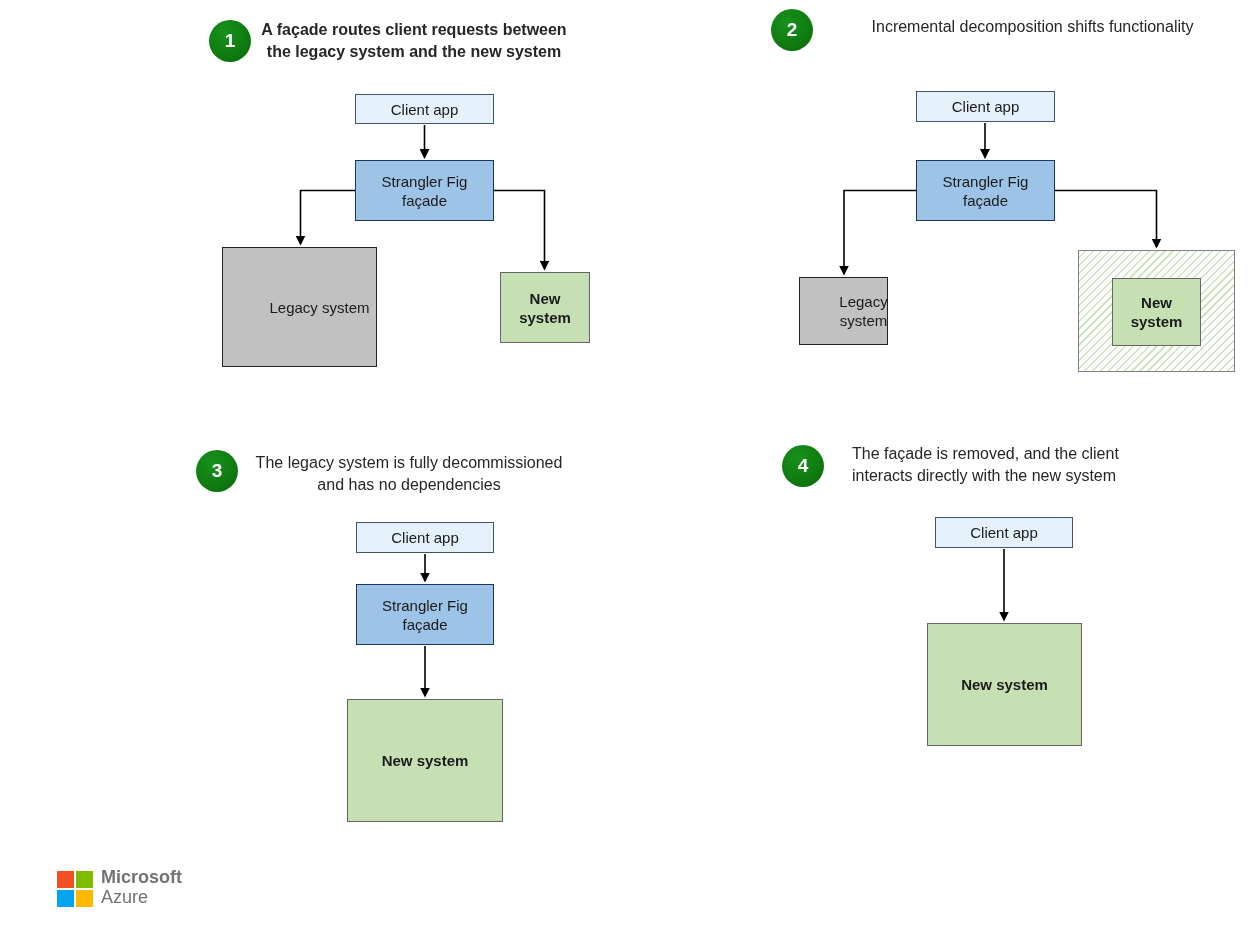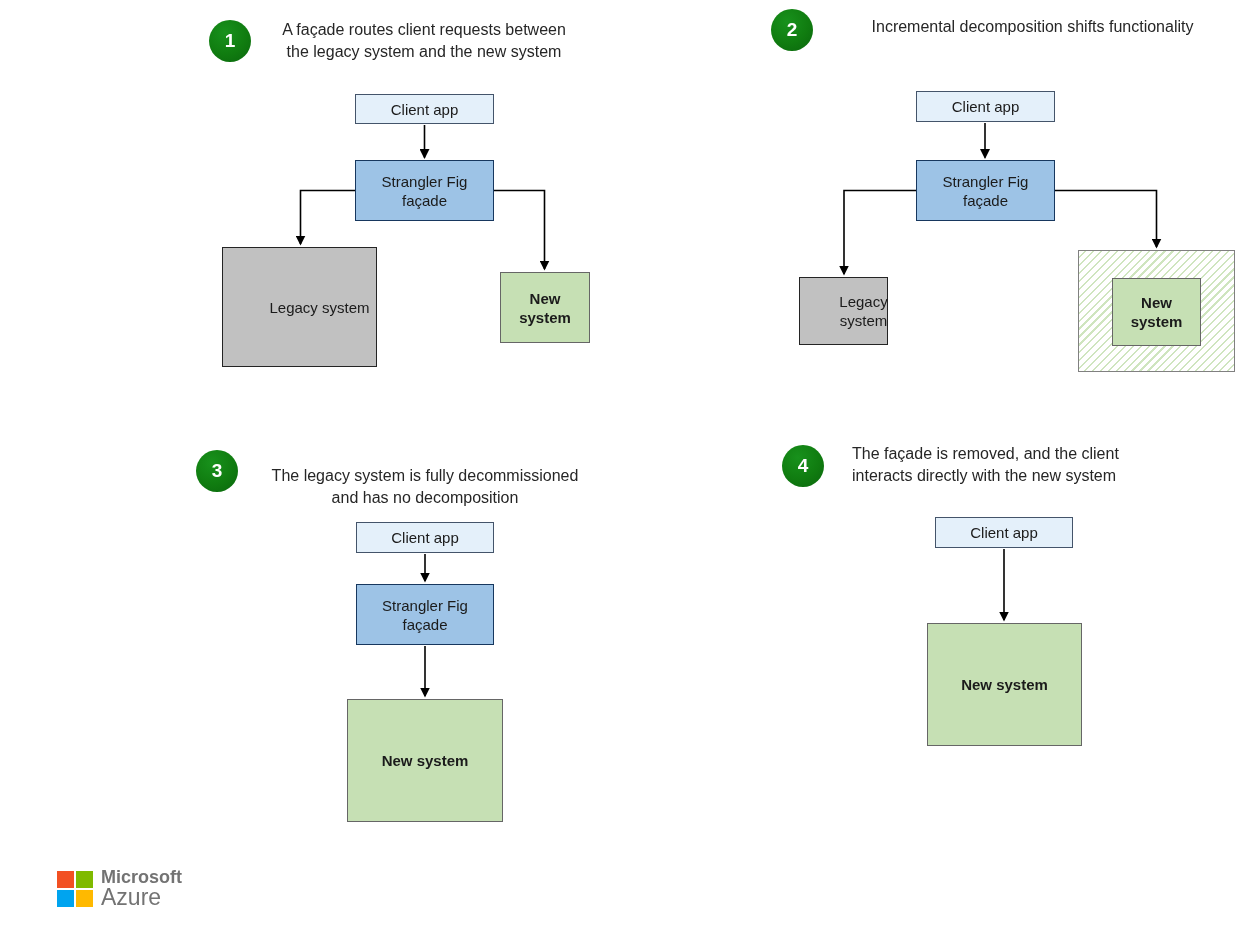--- a/index.html
+++ b/index.html
@@ -38,21 +38,21 @@
     position:absolute; left:57px; top:871px;
     display:grid; grid-template-columns:17px 17px; grid-template-rows:17px 17px; gap:2px;
   }
   .sq { width:17px; height:17px; }
   .sq-red    { background:var(--ms-red); }
   .sq-green  { background:var(--ms-green); }
   .sq-blue   { background:var(--ms-blue); }
   .sq-yellow { background:var(--ms-yellow); }
   .brand { position:absolute; left:101px; top:867px; color:var(--brand-text); }
   .brand .line1 { font-size:18px; line-height:20px; font-weight:600; }
-  .brand .line2 { font-size:23px; line-height:20px; font-weight:400; }
+  .brand .line2 { font-size:18px; line-height:20px; font-weight:400; }
 </style>
 </head>
 <body>
 
 <div class="canvas">
 
   <svg class="arrows" width="1255" height="942" viewBox="0 0 1255 942">
     <defs>
       <marker id="ah" markerWidth="10" markerHeight="10" refX="8.5" refY="5" orient="auto" markerUnits="userSpaceOnUse">
         <path d="M0,0 L10,5 L0,10 Z" fill="#000000"></path>
@@ -70,21 +70,21 @@
     <polyline points="425,554 425,581" fill="none" stroke="#000" stroke-width="1.6" marker-end="url(#ah)"></polyline>
     <polyline points="425,646 425,696" fill="none" stroke="#000" stroke-width="1.6" marker-end="url(#ah)"></polyline>
 
     <polyline points="1004,549 1004,620" fill="none" stroke="#000" stroke-width="1.6" marker-end="url(#ah)"></polyline>
   </svg>
 
   <div>
     <div class="badge" style="left:209px; top:20px;">
       <span>1</span>
     </div>
-    <div class="caption centered" style="left:248px; top:19px; width:352px;">
+    <div class="caption centered" style="left:238px; top:19px; width:352px;font-weight:bold;">
       <span>A façade routes client requests between</span>
       <span>the legacy system and the new system</span>
     </div>
     <div class="node client" style="left:355px; top:94px; width:139px; height:30px;">
       <span>Client app</span>
     </div>
     <div class="node facade" style="left:355px; top:160px; width:139px; height:61px;">
       <span>Strangler Fig</span>
       <span>façade</span>
     </div>
@@ -117,23 +117,23 @@
       <div class="node newsys" style="left:33px; top:27px; width:89px; height:68px;">
         <span class="narrow-label">New system</span>
       </div>
     </div>
   </div>
 
   <div>
     <div class="badge" style="left:196px; top:450px;">
       <span>3</span>
     </div>
-    <div class="caption centered" style="left:240px; top:452px; width:370px;margin-top:13px;">
+    <div class="caption centered" style="left:224px; top:452px; width:370px;">
       <span>The legacy system is fully decommissioned</span>
-      <span>and has no decomposition</span>
+      <span>and has no dependencies</span>
     </div>
     <div class="node client" style="left:356px; top:522px; width:138px; height:31px;">
       <span>Client app</span>
     </div>
     <div class="node facade" style="left:356px; top:584px; width:138px; height:61px;">
       <span>Strangler Fig</span>
       <span>façade</span>
     </div>
     <div class="node newsys" style="left:347px; top:699px; width:156px; height:123px;">
       <span>New system</span>

